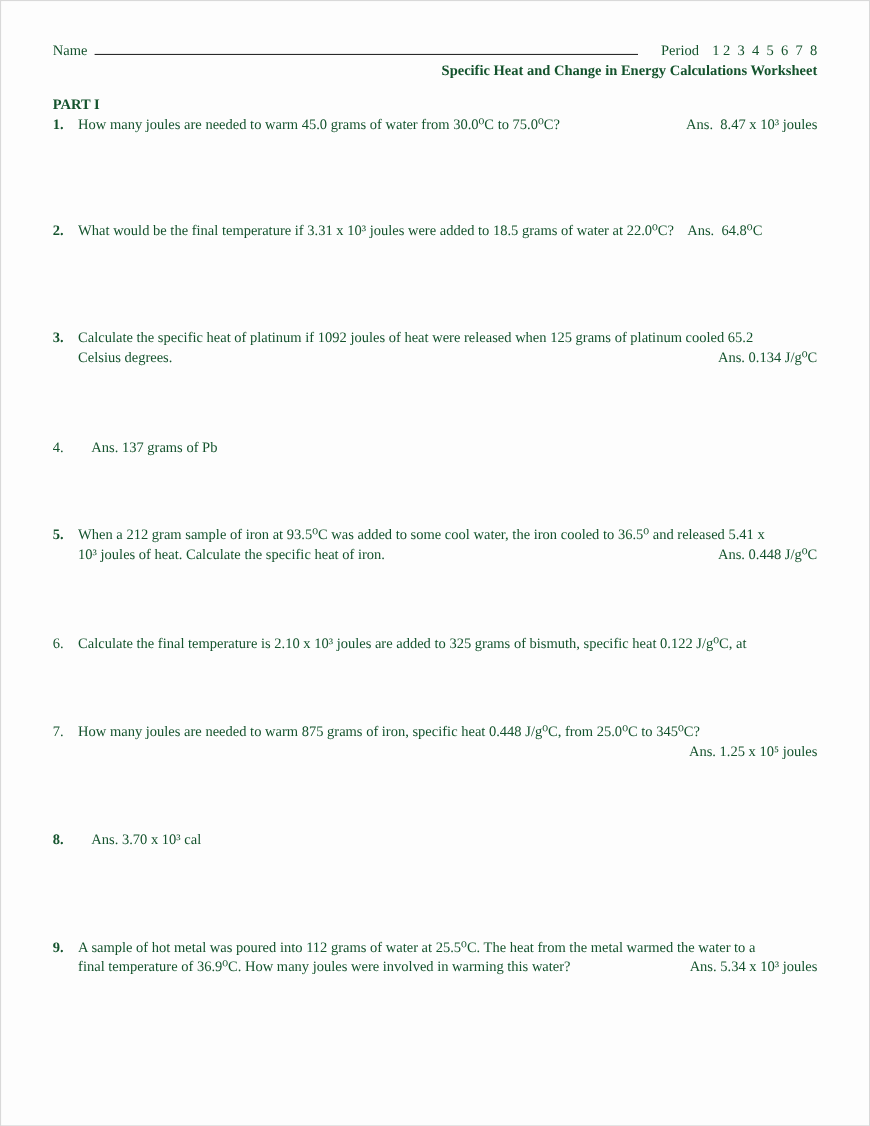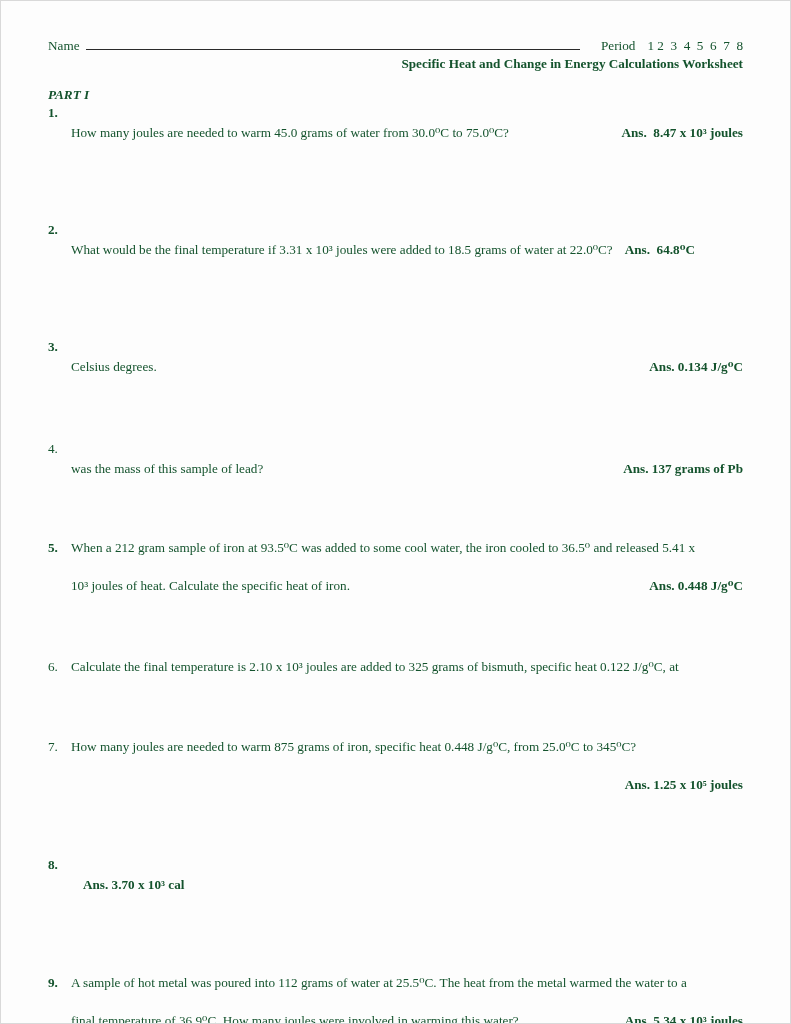--- a/index.html
+++ b/index.html
@@ -25,31 +25,30 @@
     flex: 1;
     border-bottom: 1px solid #2a2a2a;
     height: 14px;
     margin: 0 6px 2px 6px;
   }
   .period-label { margin-left: 15px; }
   .period-numbers { white-space: pre; margin-left: 12px; margin-top: 17px; }
   .title { font-weight: bold; text-align: right; }
   .part-heading {
     font-weight: bold;
-    font-style: italic;
     margin-top: 13px;
   }
   .q { display: flex; }
   .q-num { width: 23px; flex-shrink: 0; }
   .q-num.b { font-weight: bold; }
   .q-body { flex: 1; min-width: 0; text-align: right; }
   .line { display: flex; justify-content: space-between; align-items: baseline; }
   .line.inline { justify-content: flex-start; }
   .t { white-space: normal; }
-  .ans { font-weight: bold; white-space: pre; margin-left: 12px; flex-shrink: 0; margin-top: 20px; }
+  .ans { font-weight: normal; white-space: pre; margin-left: 12px; flex-shrink: 0; }
   .mt-q2 { margin-top: 79px; }
   .mt-q3 { margin-top: 79px; }
   .mt-q4 { margin-top: 64px; }
   .mt-q5 { margin-top: 61px; }
   .mt-q6 { margin-top: 63px; }
   .mt-q7 { margin-top: 62px; }
   .mt-q8 { margin-top: 62px; }
   .mt-q9 { margin-top: 80px; }
 </style>
 </head>
@@ -85,31 +84,33 @@
         <span class="t">What would be the final temperature if 3.31 x 10³ joules were added to 18.5 grams of water at 22.0⁰C?</span>
         <span class="ans">Ans.  64.8⁰C</span>
       </div>
     </div>
   </div>
 
   <div class="q mt-q3">
     <span class="q-num b">3.</span>
     <div class="q-body">
       <div class="line">
+        <span class="t">Calculate the specific heat of platinum if 1092 joules of heat were released when 125 grams of platinum cooled 65.2</span>
+      </div>
+      <div class="line">
         <span class="t">Celsius degrees.</span>
         <span class="ans">Ans. 0.134 J/g⁰C</span>
       </div>
     </div>
   </div>
 
   <div class="q mt-q4">
     <span class="q-num">4.</span>
     <div class="q-body">
       <div class="line">
-        <span class="t">was the mass of this sample of lead?</span>
         <span class="ans">Ans. 137 grams of Pb</span>
       </div>
     </div>
   </div>
 
   <div class="q mt-q5">
     <span class="q-num b">5.</span>
     <div class="q-body">
       <div class="line">
         <span class="t">When a 212 gram sample of iron at 93.5⁰C was added to some cool water, the iron cooled to 36.5⁰ and released 5.41 x</span>

